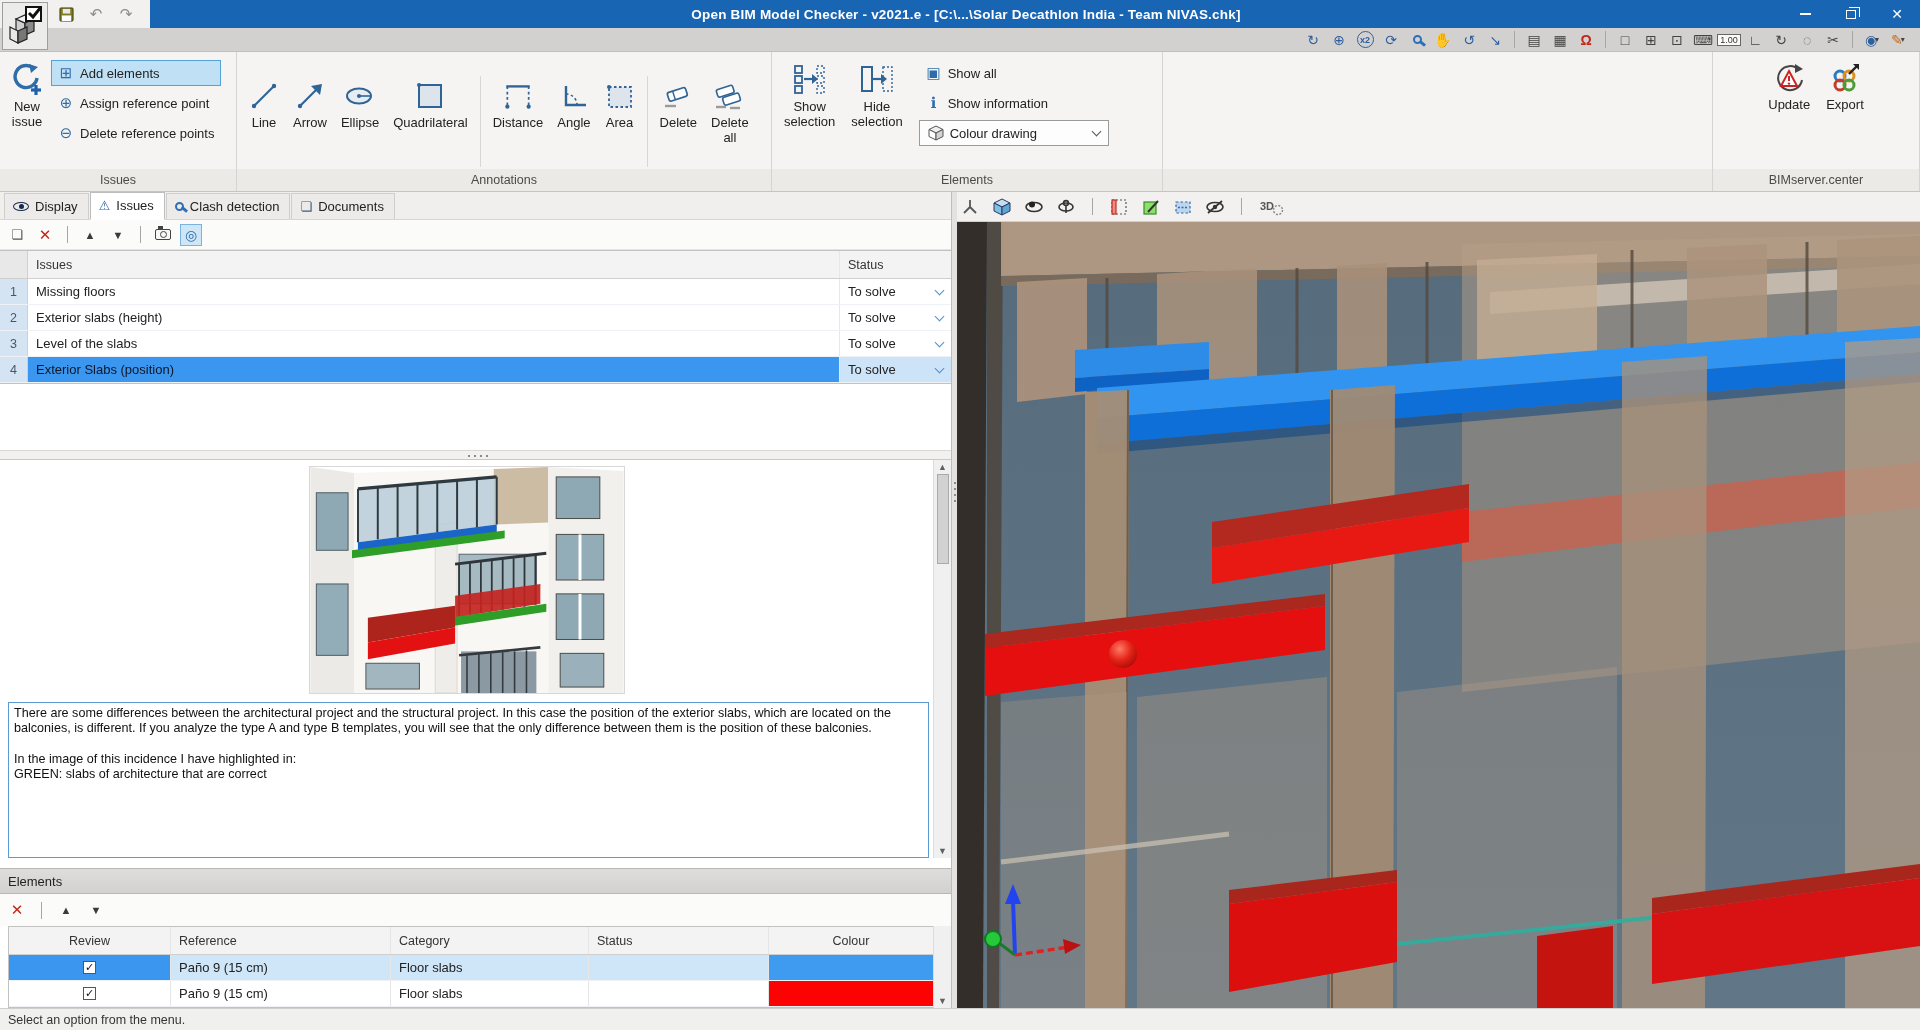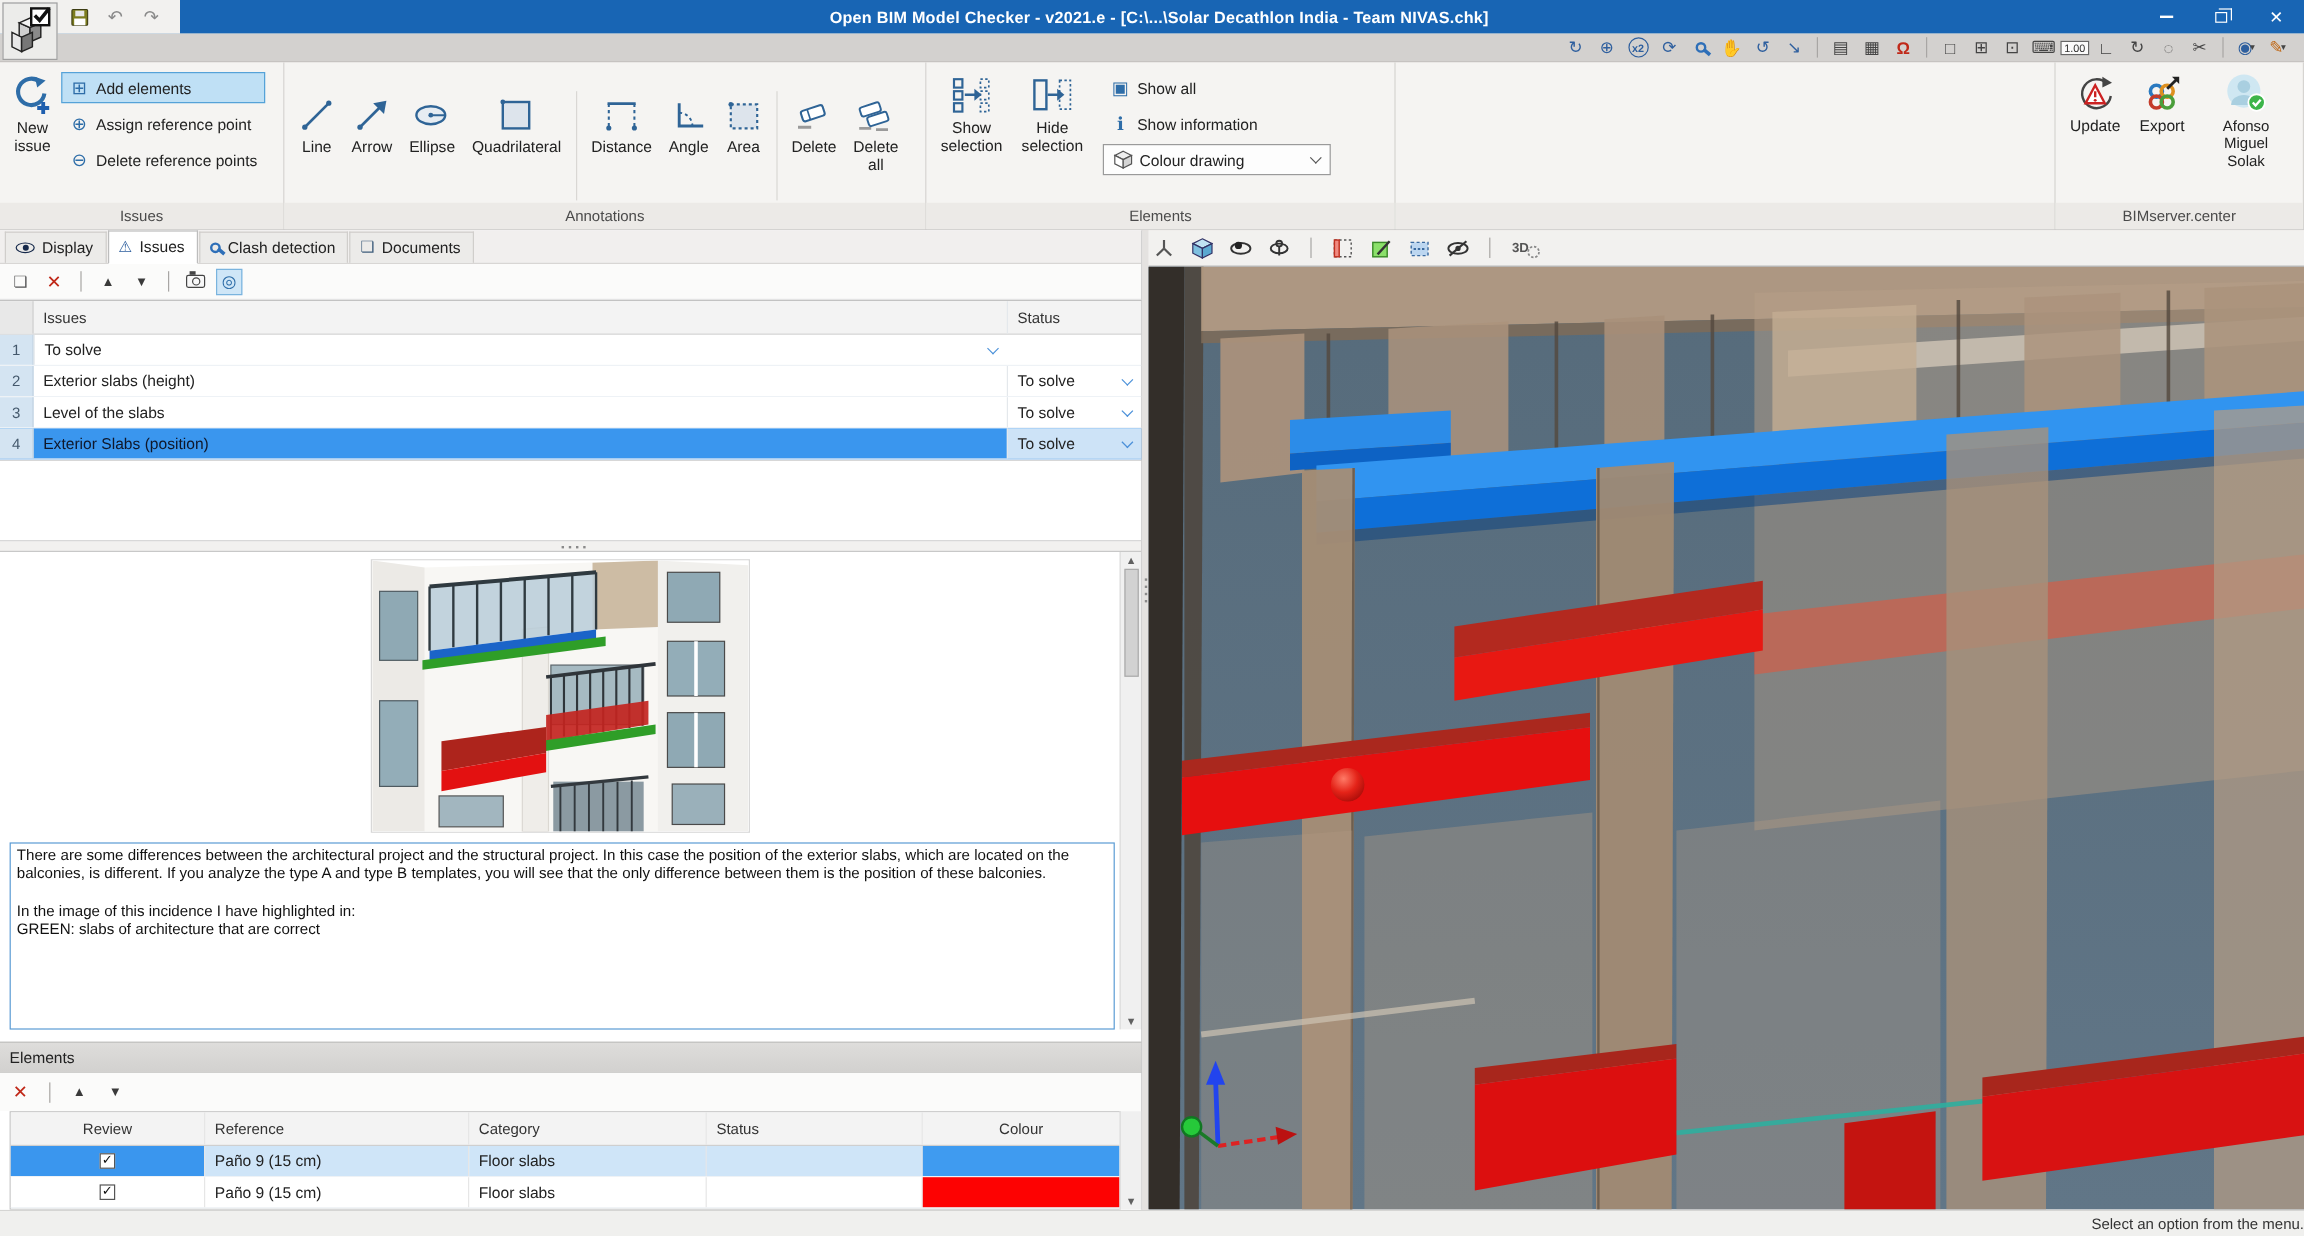--- a/index.html
+++ b/index.html
@@ -121,21 +121,21 @@
   .elscroll{position:absolute;right:0;top:0;bottom:0;width:18px;background:#f0f0f0;border-left:1px solid #dcdcdc;display:flex;flex-direction:column;justify-content:flex-end;align-items:center;color:#606060;font-size:9px;padding-bottom:2px;}
 
   
   .viewport{flex:1;display:flex;flex-direction:column;background:#f2f1ef;}
   .vtoolbar{height:30px;display:flex;align-items:center;gap:10px;padding-left:2px;border-bottom:1px solid #cfcfcf;background:#f2f1ef;}
   .vtbtn{display:flex;align-items:center;justify-content:center;width:22px;height:22px;}
   .canvaswrap{flex:1;position:relative;}
   .canvaswrap svg{display:block;}
 
   
-  .statusbar{height:22px;background:#f0f0ee;border-top:1px solid #cfcfcd;display:flex;align-items:center;padding-left:8px;color:#333;font-size:12.5px;justify-content:flex-end;}
+  .statusbar{height:22px;background:#f0f0ee;border-top:1px solid #cfcfcd;display:flex;align-items:center;padding-left:8px;color:#333;font-size:12.5px;}
 </style>
 </head>
 <body>
 
 <div class="app">
 
   <div class="appicon">
     <svg width="38" height="42" viewBox="0 0 38 42">
       <polygon points="10,14 19,18 19,30 10,26" fill="#cfcfcf" stroke="#222" stroke-width="1.2"></polygon>
       <polygon points="10,14 19,10 28,14 19,18" fill="#f2f2f2" stroke="#222" stroke-width="1.2"></polygon>
@@ -398,30 +398,20 @@
           <svg width="32" height="34" viewBox="0 0 32 32">
             <circle cx="11" cy="14" r="5" fill="none" stroke="#2a7ac0" stroke-width="3"></circle>
             <circle cx="20" cy="14" r="5" fill="none" stroke="#dd8f1f" stroke-width="3"></circle>
             <circle cx="11" cy="23" r="5" fill="none" stroke="#c43c2a" stroke-width="3"></circle>
             <circle cx="20" cy="23" r="5" fill="none" stroke="#4a9e3a" stroke-width="3"></circle>
             <line x1="20" y1="12" x2="28" y2="4" stroke="#222" stroke-width="2.4"></line>
             <polygon points="24,2 30,2 30,8" fill="#222"></polygon>
           </svg>
           <span class="blabel">Export</span>
         </div>
-        <div class="bigbtn userbtn">
-          <svg width="34" height="34" viewBox="0 0 32 32">
-            <circle cx="14" cy="14" r="13" fill="#cfe7f2"></circle>
-            <circle cx="14" cy="10.5" r="5" fill="#a9cfe0"></circle>
-            <path d="M4,25 a10,8 0 0 1 20,0" fill="#a9cfe0"></path>
-            <circle cx="24" cy="23" r="6.5" fill="#3db54a" stroke="#fff" stroke-width="1.4"></circle>
-            <path d="M21,23 l2.2,2.4 l4-4.6" fill="none" stroke="#fff" stroke-width="1.8"></path>
-          </svg>
-          <span class="blabel"><span>Afonso</span><br><span>Miguel Solak</span></span>
-        </div>
       </div>
       <div class="rglabel">BIMserver.center</div>
     </div>
   </div>
 
   <div class="main">
 
     <div class="leftpanel">
 
       <div class="tabs">
@@ -457,20 +447,21 @@
       </div>
 
       <div class="issuestable">
         <div class="irow header">
           <div class="icell inum"></div>
           <div class="icell">Issues</div>
           <div class="icell istatus">Status</div>
         </div>
         <div class="irow">
           <div class="icell inum">1</div>
+          <div class="icell name">Missing floors</div>
           <div class="icell istatus">
               <span>To solve</span>
               <span class="chev blue"></span>
             </div>
         </div>
         <div class="irow">
           <div class="icell inum">2</div>
           <div class="icell name">Exterior slabs (height)</div>
           <div class="icell istatus">
               <span>To solve</span>

